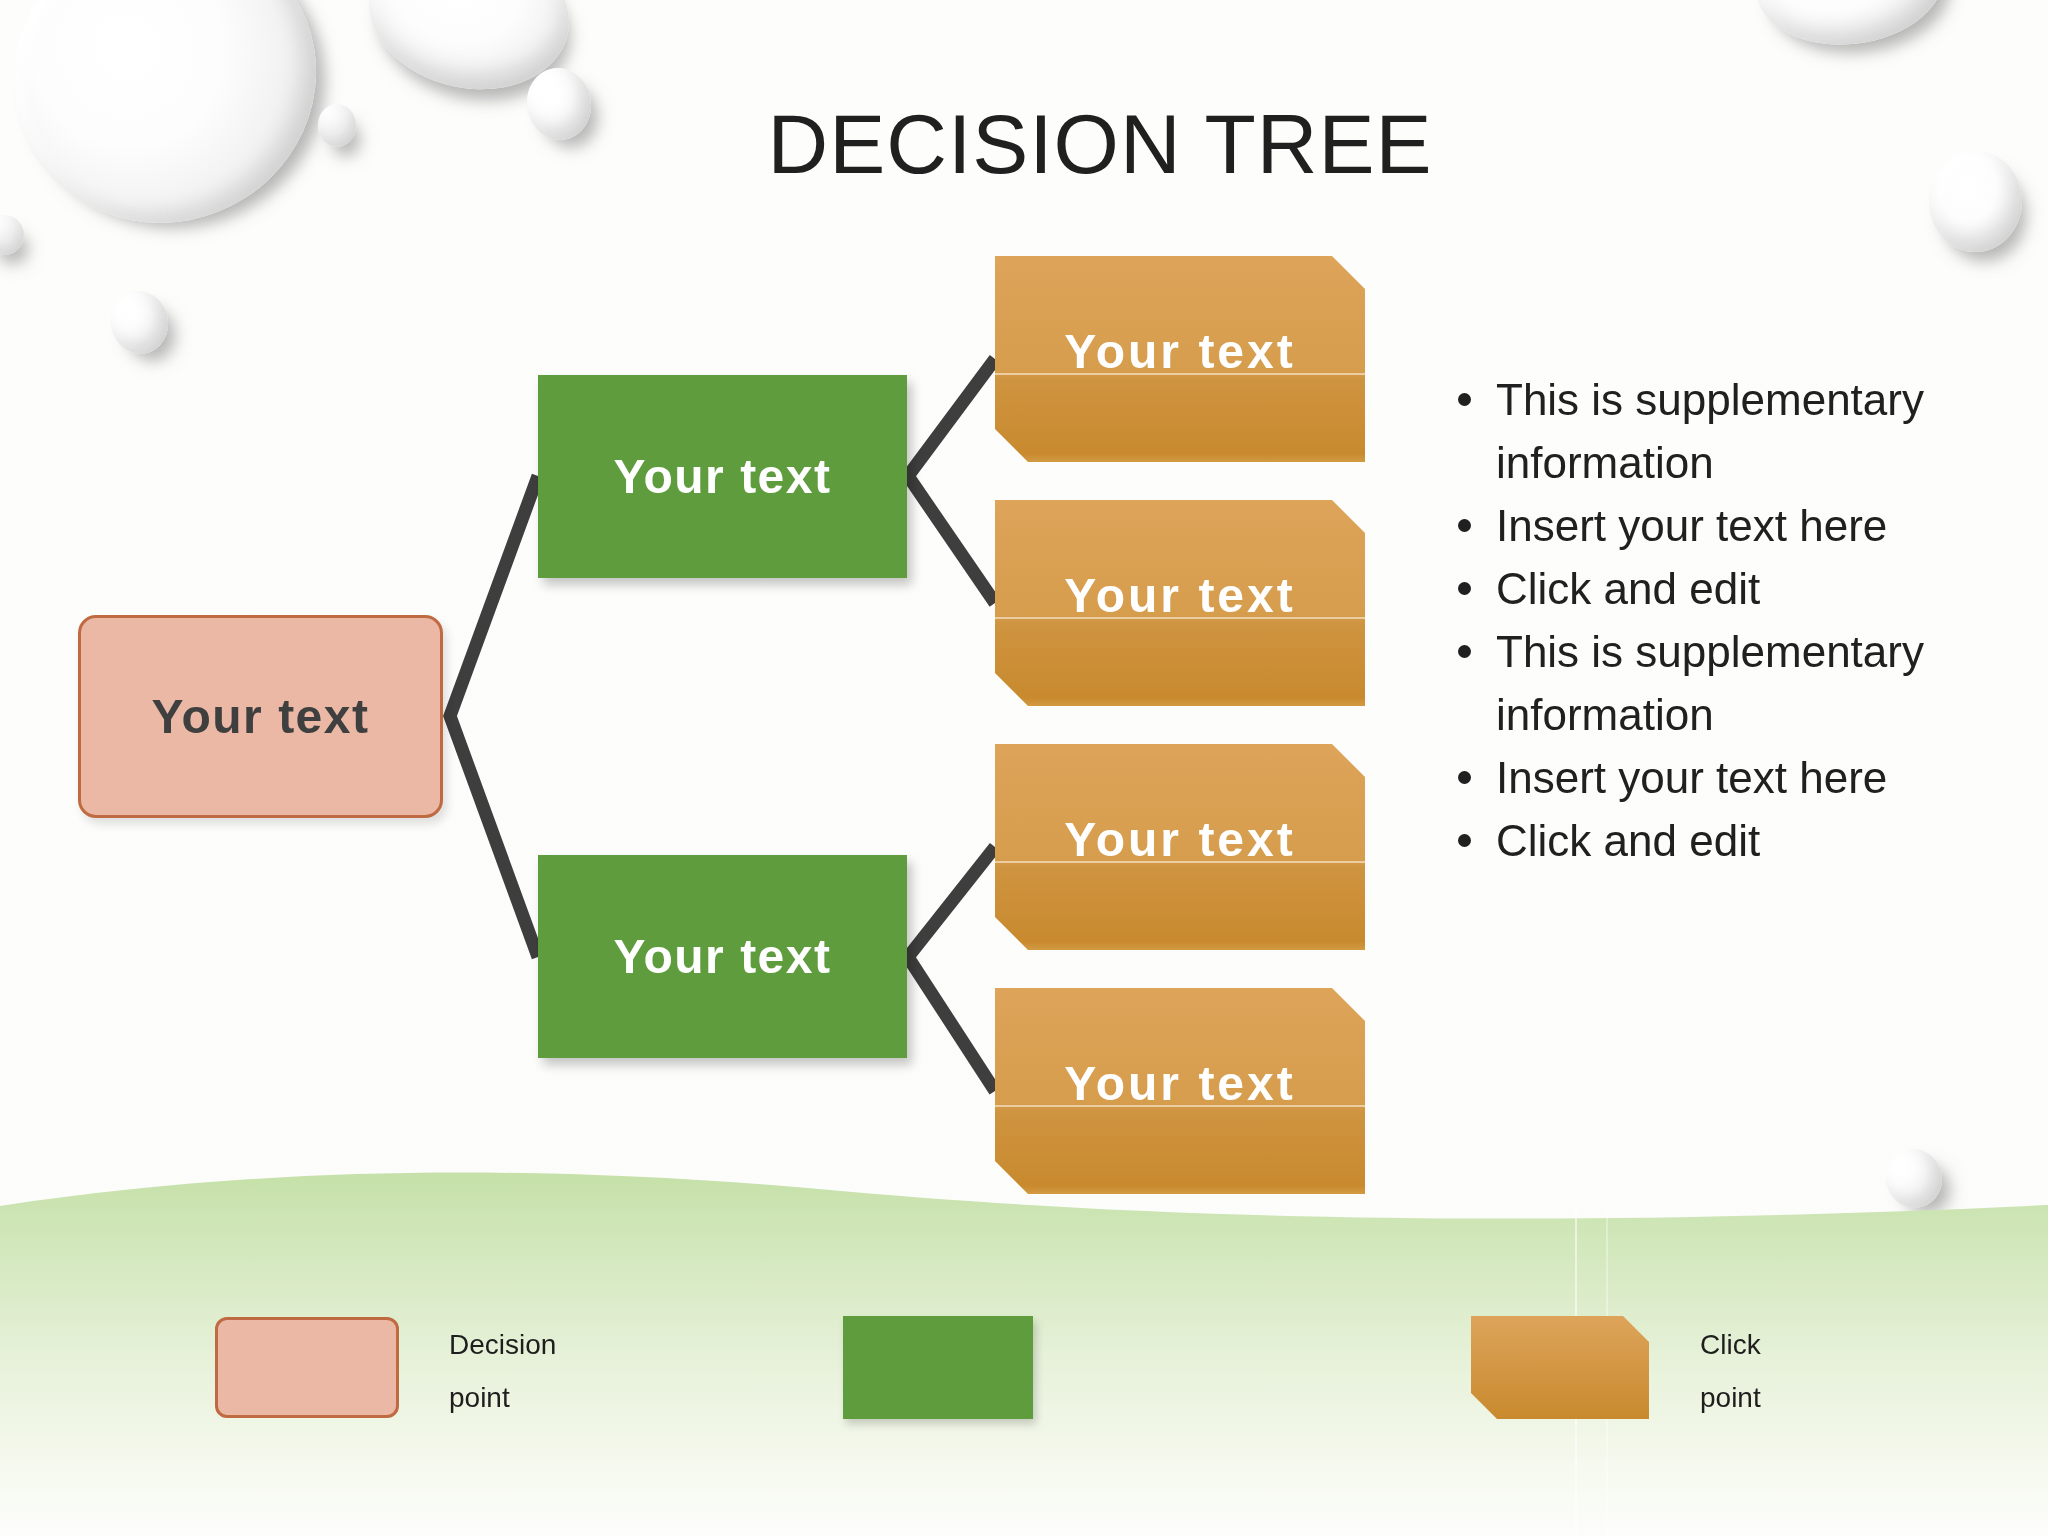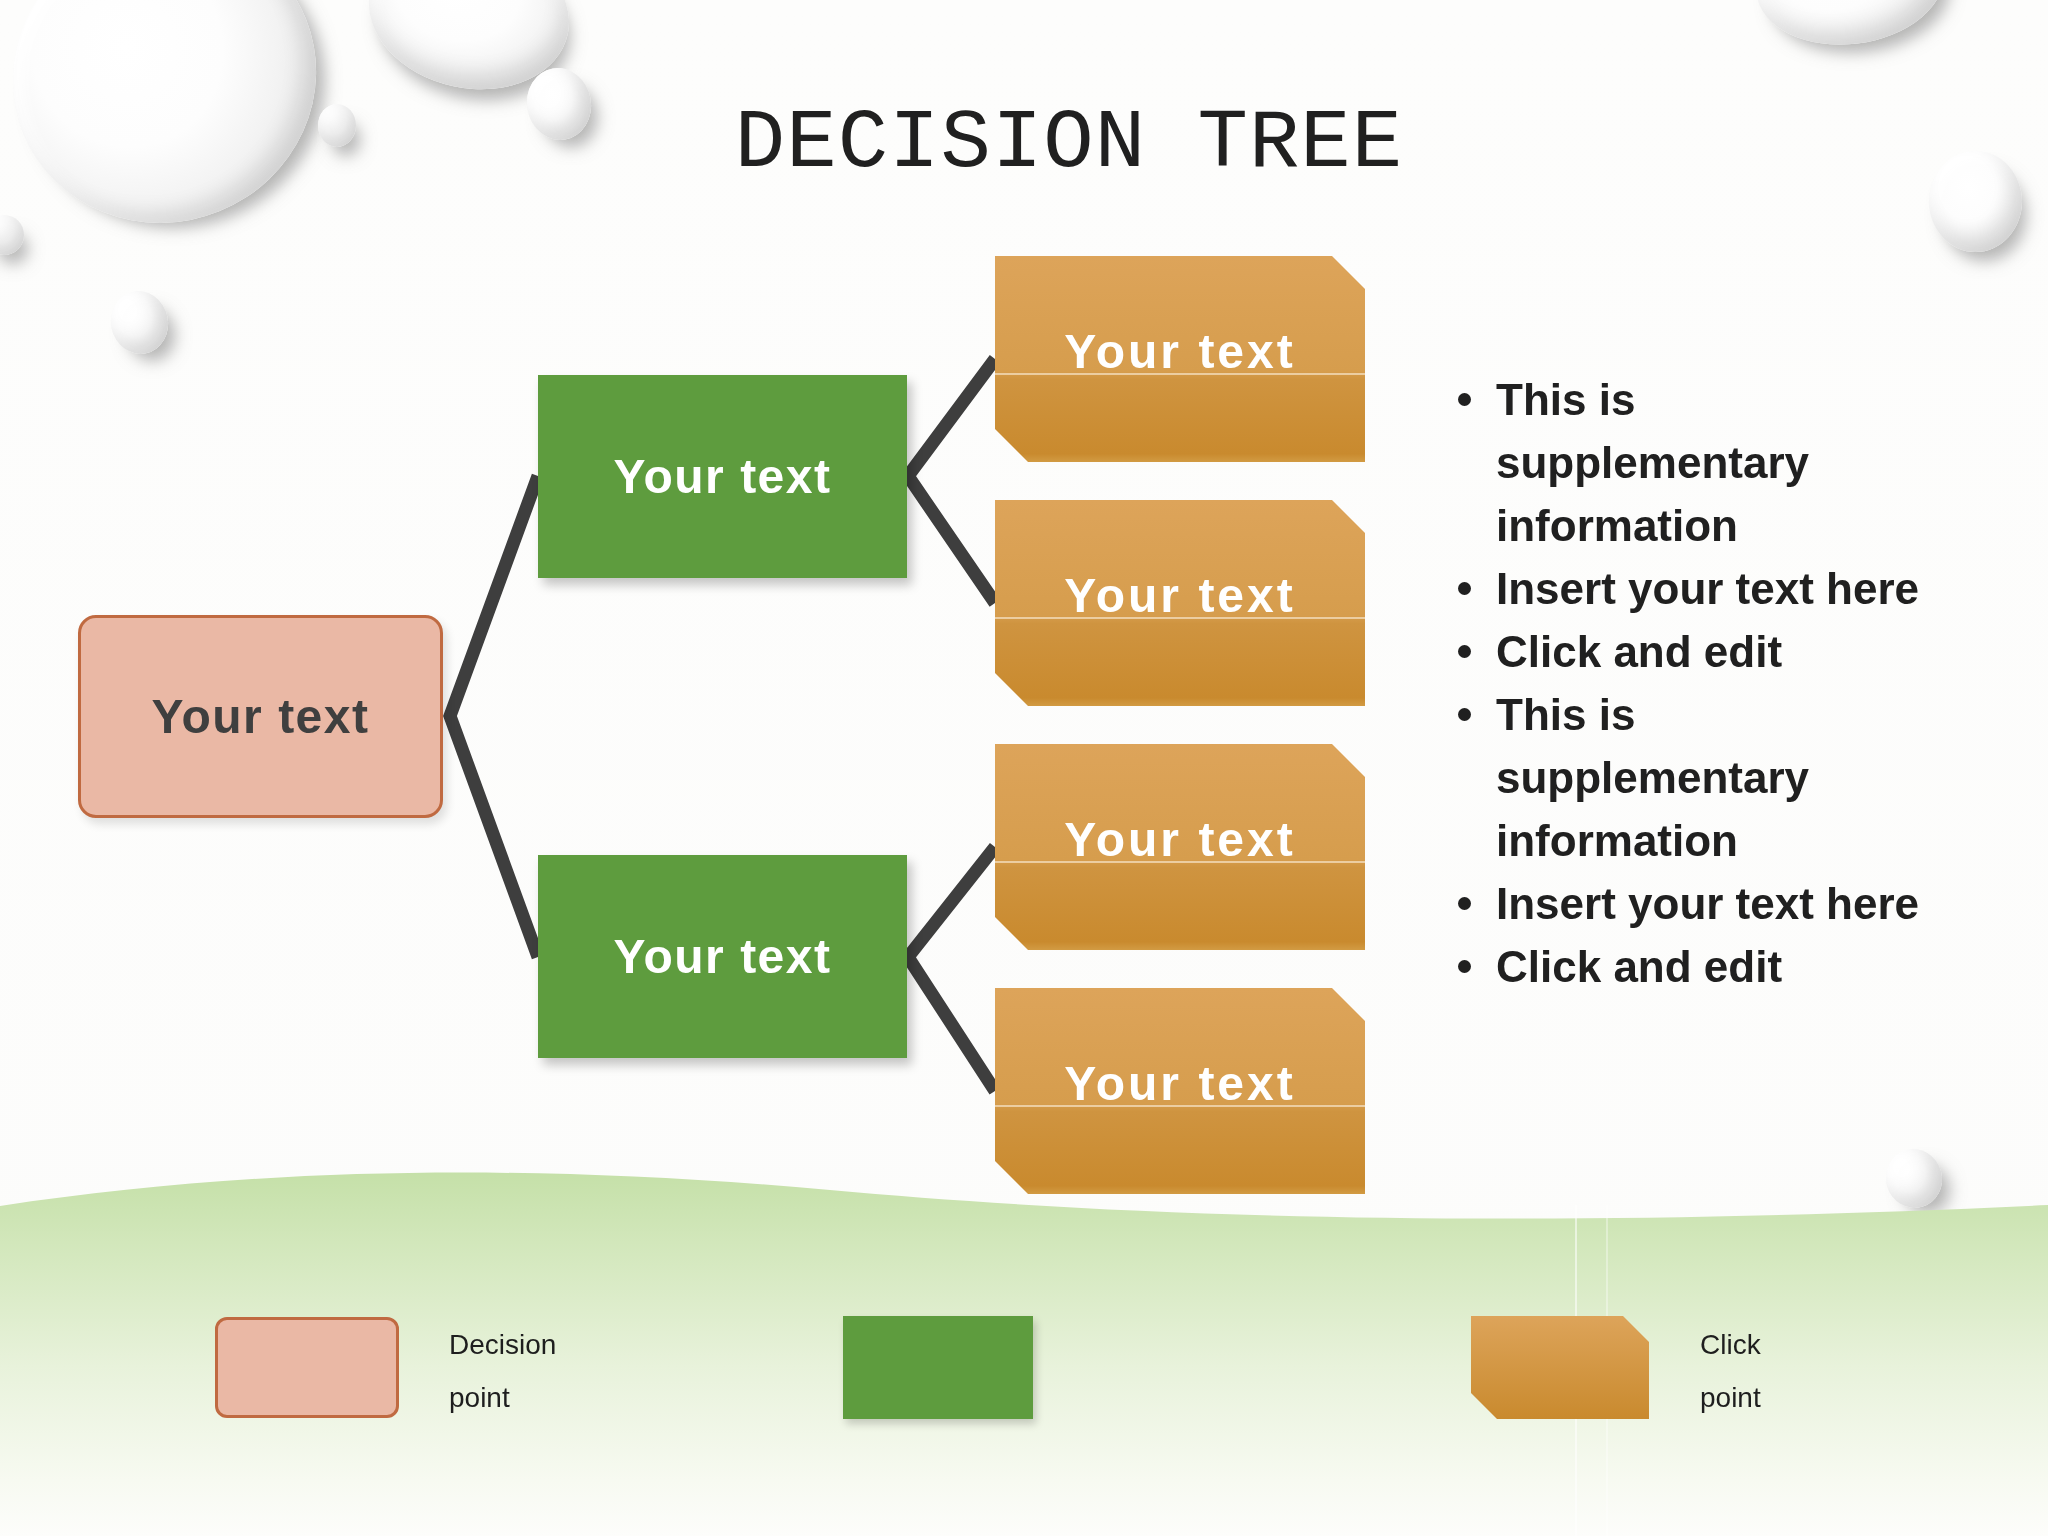--- a/index.html
+++ b/index.html
@@ -20,24 +20,23 @@
   .d2{left:368px;top:-62px;width:202px;height:150px;transform:rotate(12deg);}
   .d3{left:318px;top:104px;width:38px;height:43px;}
   .d4{left:527px;top:68px;width:64px;height:72px;transform:rotate(-10deg);}
   .d5{left:-16px;top:215px;width:40px;height:40px;}
   .d6{left:111px;top:291px;width:57px;height:63px;transform:rotate(-12deg);}
   .d7{left:1756px;top:-78px;width:188px;height:122px;transform:rotate(-7deg);}
   .d8{left:1929px;top:151px;width:93px;height:101px;}
   .d9{left:1886px;top:1149px;width:56px;height:59px;transform:rotate(-16deg);}
   
   .title{
-    position:absolute;left:569px;top:96px;width:1000px;text-align:center;
+    position:absolute;left:600px;top:96px;width:1000px;text-align:center;
     font-size:84px;font-weight:400;letter-spacing:1px;color:var(--text-dark,#202020);
     white-space:nowrap;
-    font-family:Liberation Mono, monospace;
   }
   
   .layer{position:absolute;left:0;top:0;width:2048px;height:1536px;pointer-events:none;}
   .connector{fill:none;stroke:var(--connector,#3e3e3e);stroke-width:13px;stroke-linejoin:miter;}
   .wave-main{stop-color:var(--band-green,#c3dfa5);}
   
   .node{
     position:absolute;display:flex;align-items:center;justify-content:center;
     font-weight:bold;font-size:48px;letter-spacing:1.5px;
   }
@@ -66,21 +65,21 @@
   .result::after{
     content:"";position:absolute;left:0;right:0;top:57%;height:2px;
     background:rgba(255,247,235,.55);
   }
   .result.r1{top:256px;}
   .result.r2{top:500px;}
   .result.r3{top:744px;}
   .result.r4{top:988px;}
   
   .notes{position:absolute;left:1448px;top:368px;width:500px;list-style:none;margin:0;padding:0;
-    color:var(--text-dark,#202020);font-size:44px;line-height:63px;font-weight:bold;}
+    color:var(--text-dark,#202020);font-size:44px;line-height:63px;}
   .notes li{position:relative;padding-left:48px;}
   .notes li::before{
     content:"";position:absolute;left:10px;top:25px;width:13px;height:13px;border-radius:50%;
     background:var(--text-dark,#202020);
   }
   
   .band-line{position:absolute;top:1205px;bottom:0;width:2px;background:rgba(255,255,255,.55);}
   .bl1{left:1575px;}
   .bl2{left:1606px;background:rgba(255,255,255,.35);}
   

